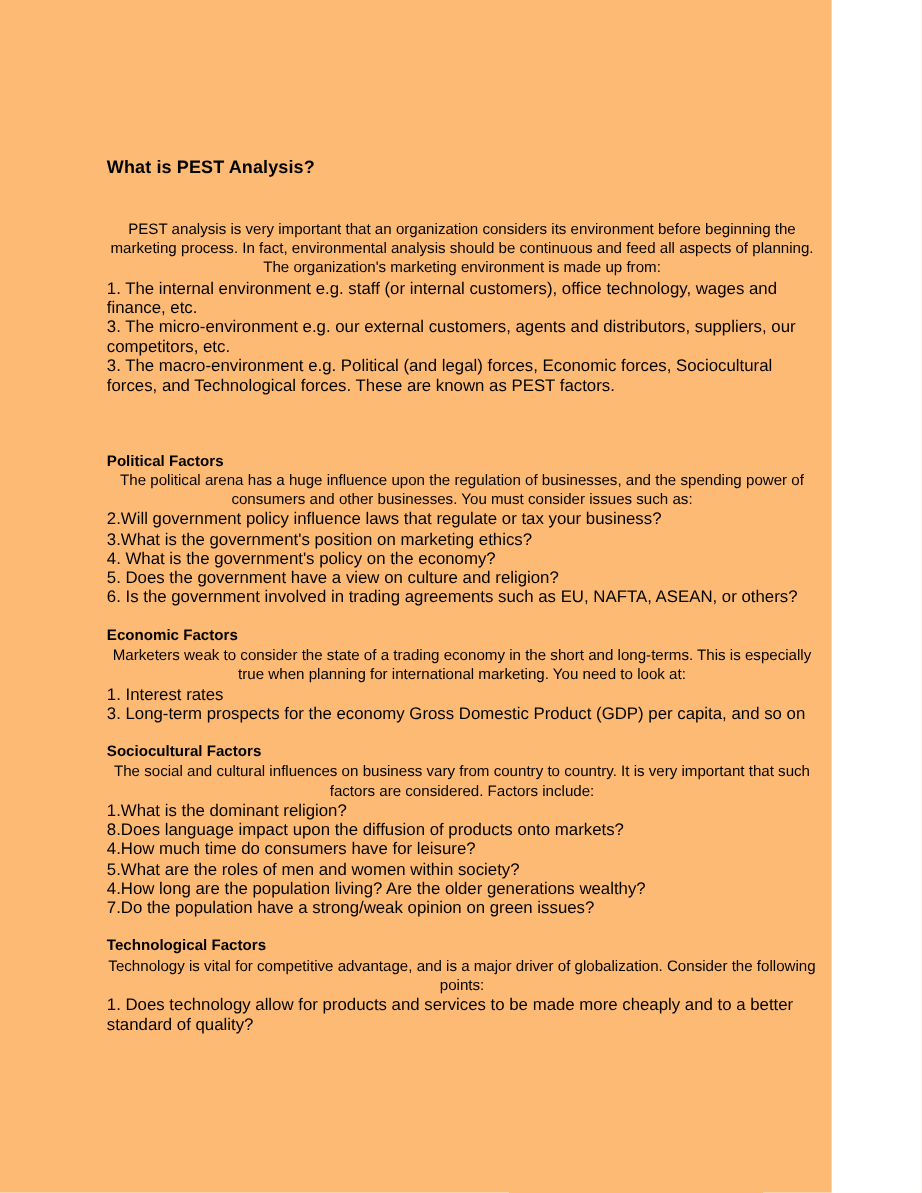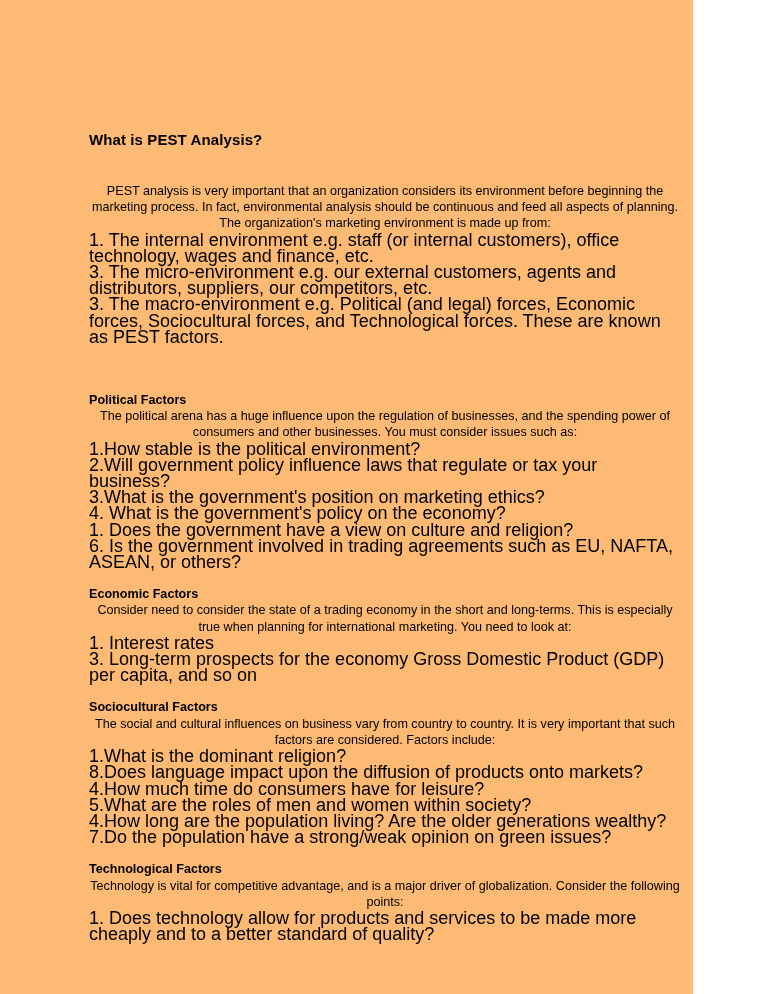--- a/index.html
+++ b/index.html
@@ -52,21 +52,21 @@
     line-height: 16.2px;
     font-weight: bold;
     margin: 0;
   }
   .list {
     margin: 0;
     padding: 0;
     list-style: none;
   }
   .list li {
-    font-size: 18px;
+    font-size: 14px;
     line-height: 16.2px;
     margin: 0;
     padding: 0;
   }
 </style>
 </head>
 <body>
 
 <div class="page">
   <div class="content">
@@ -80,32 +80,31 @@
       <li>1. The internal environment e.g. staff (or internal customers), office technology, wages and finance, etc.</li>
       <li>3. The micro-environment e.g. our external customers, agents and distributors, suppliers, our competitors, etc.</li>
       <li>3. The macro-environment e.g. Political (and legal) forces, Economic forces, Sociocultural forces, and Technological forces. These are known as PEST factors.</li>
     </ul>
 
     <div class="gap-large"></div>
 
     <h2 class="section-heading">Political Factors</h2>
     <p class="para">The political arena has a huge influence upon the regulation of businesses, and the spending power of consumers and other businesses. You must consider issues such as:</p>
     <ul class="list">
-      <li>1.How stable is the political environment?</li>
       <li>2.Will government policy influence laws that regulate or tax your business?</li>
       <li>3.What is the government's position on marketing ethics?</li>
       <li>4. What is the government's policy on the economy?</li>
-      <li>1. Does the government have a view on culture and religion?</li>
+      <li>5. Does the government have a view on culture and religion?</li>
       <li>6. Is the government involved in trading agreements such as EU, NAFTA, ASEAN, or others?</li>
     </ul>
 
     <div class="gap-section"></div>
 
     <h2 class="section-heading">Economic Factors</h2>
-    <p class="para">Consider need to consider the state of a trading economy in the short and long-terms. This is especially true when planning for international marketing. You need to look at:</p>
+    <p class="para">Marketers weak to consider the state of a trading economy in the short and long-terms. This is especially true when planning for international marketing. You need to look at:</p>
     <ul class="list">
       <li>1. Interest rates</li>
       <li>3. Long-term prospects for the economy Gross Domestic Product (GDP) per capita, and so on</li>
     </ul>
 
     <div class="gap-section"></div>
 
     <h2 class="section-heading">Sociocultural Factors</h2>
     <p class="para">The social and cultural influences on business vary from country to country. It is very important that such factors are considered. Factors include:</p>
     <ul class="list">

